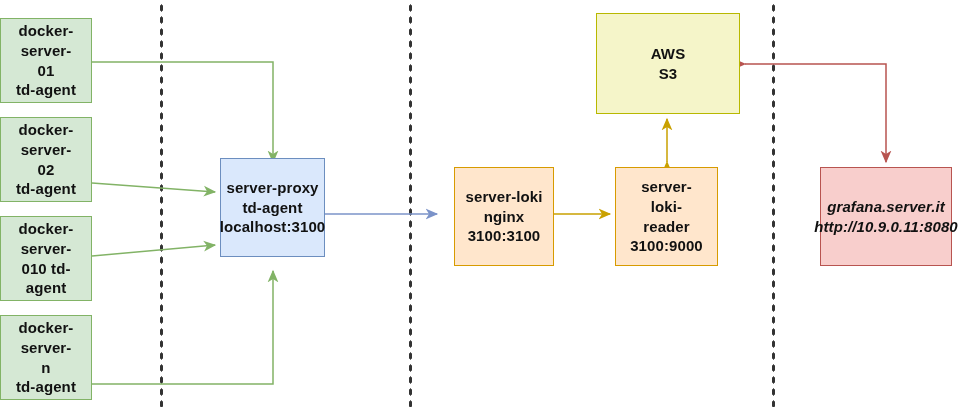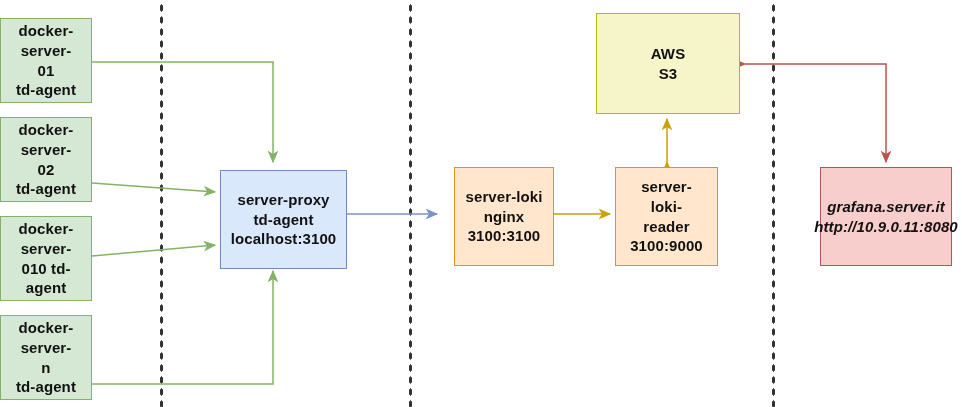--- a/index.html
+++ b/index.html
@@ -81,21 +81,21 @@
   </div>
 
   <div class="node green" style="left:0px;top:315px;width:92px;height:85px;">
     <div>
       <span>docker-server-</span>
       <span>n</span>
       <span>td-agent</span>
     </div>
   </div>
 
-  <div class="node blue" style="left:220px;top:170px;width:127px;height:99px;">
+  <div class="node blue" style="left:220px;top:158px;width:105px;height:99px;">
     <div>
       <span>server-proxy</span>
       <span>td-agent</span>
       <span>localhost:3100</span>
     </div>
   </div>
 
   <div class="node orange" style="left:442px;top:167px;width:100px;height:99px;margin-left:12px;">
     <div>
       <span>server-loki</span>

